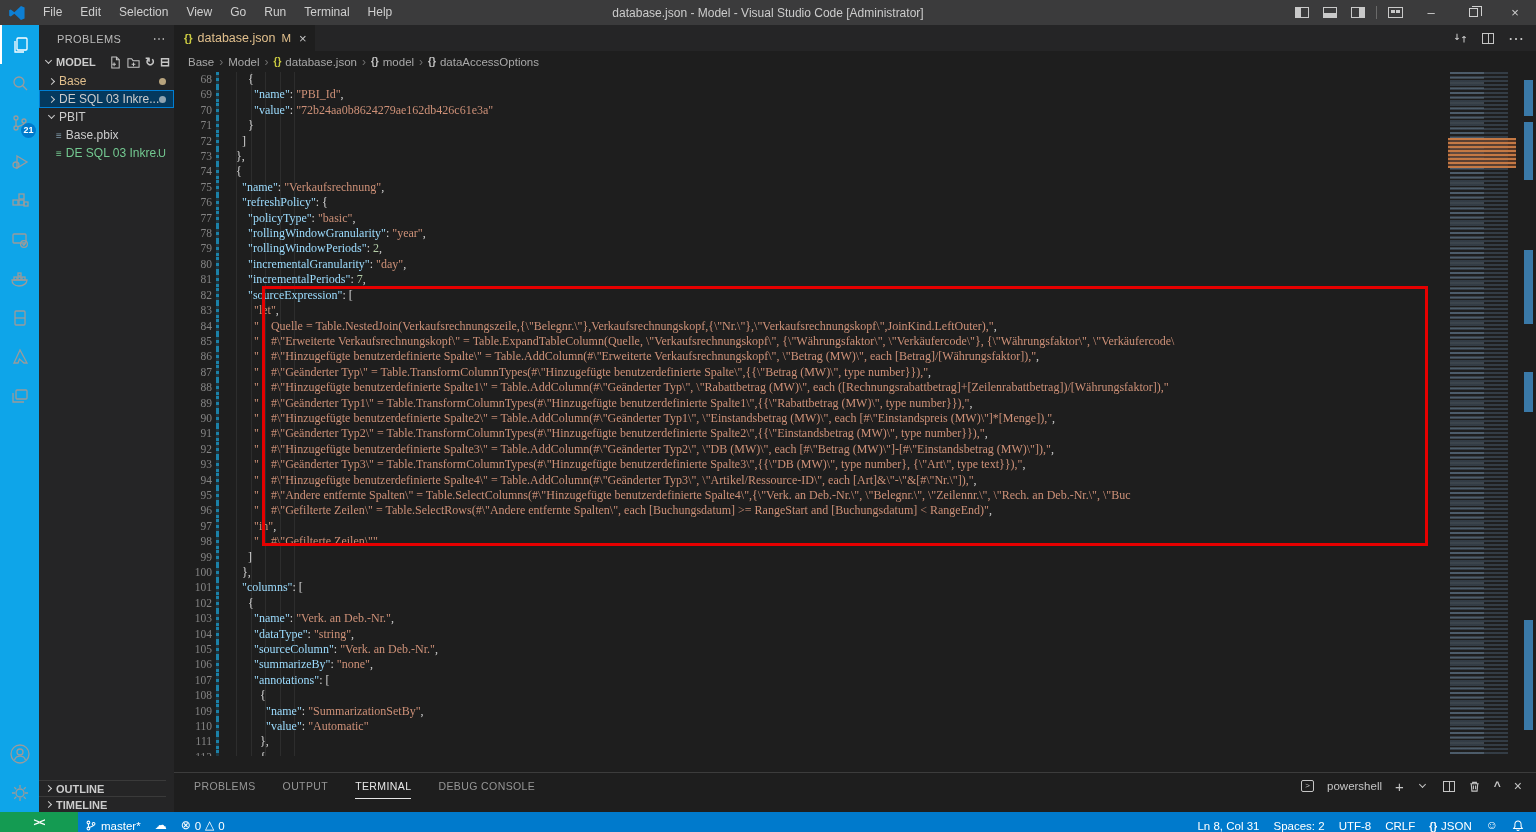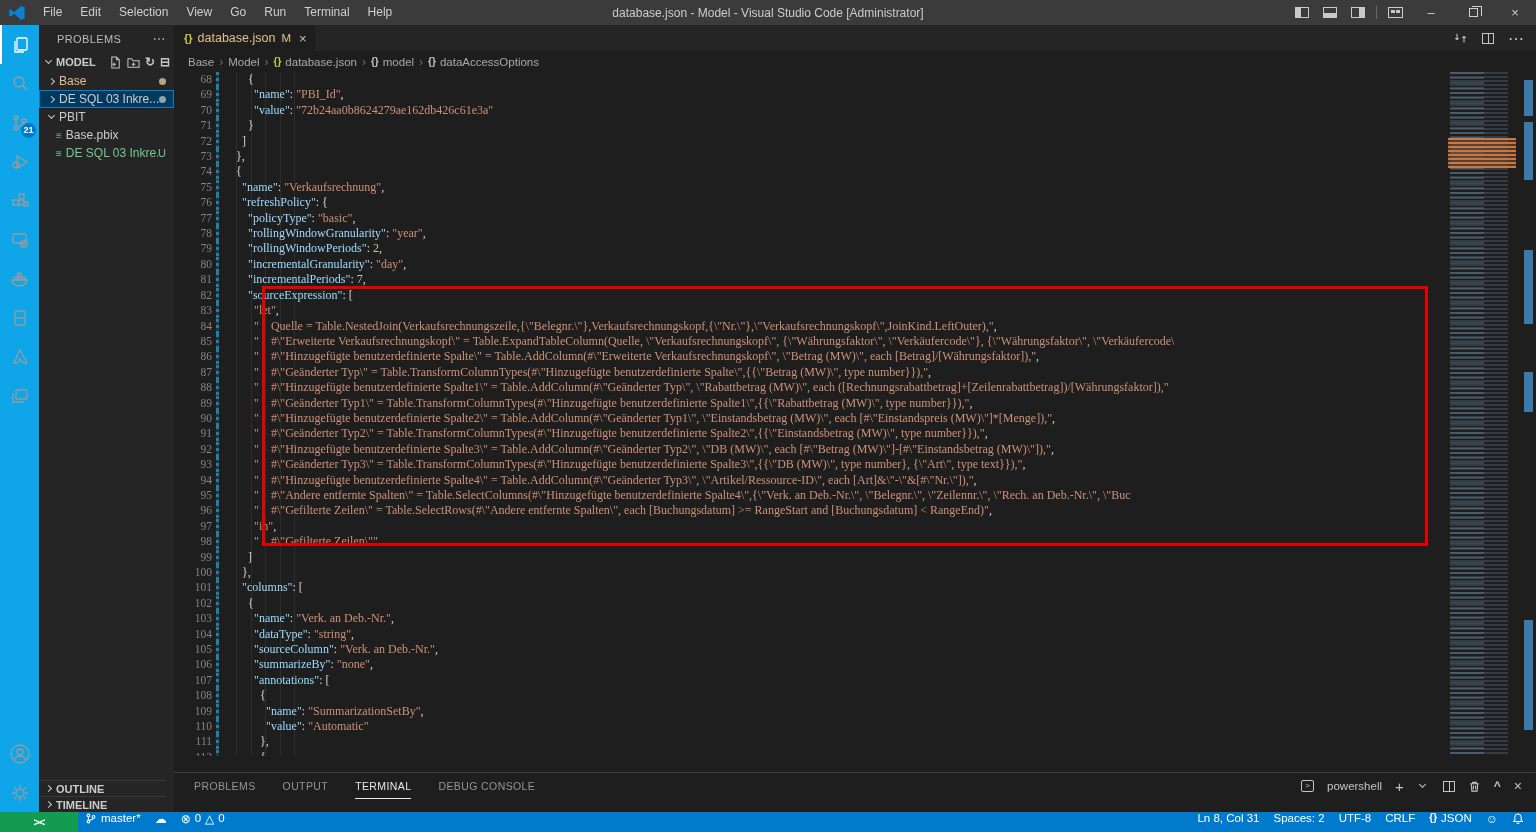--- a/index.html
+++ b/index.html
@@ -110,21 +110,21 @@
   .panel-tab.active { color:#e7e7e7; border-bottom:1px solid #e7e7e7; }
   .panel-right { position:absolute; right:14px; top:0; height:26px; display:flex; align-items:center; gap:13px; color:#c5c5c5; font-size:12px; }
   .term-ico { width:13px; height:12px; border:1px solid #c5c5c5; border-radius:2px; font-size:8px; line-height:10px; text-align:center; color:#c5c5c5; }
   .panel-right svg { stroke:#c5c5c5; fill:none; stroke-width:1.2; }
 
   
   .statusbar { position:absolute; left:0; right:0; bottom:0; height:20px; background:#007acc;
     display:flex; align-items:center; color:#ffffff; font-size:11.5px; }
   .sb-remote { width:78px; height:20px; background:#149b52; display:flex; align-items:center; justify-content:center;
     font-weight:bold; letter-spacing:-1px; font-size:11px; }
-  .sb-item { display:flex; align-items:flex-start; gap:4px; padding:0 7px; height:20px; }
+  .sb-item { display:flex; align-items:flex-end; gap:4px; padding:0 7px; height:20px; }
   .sb-item svg { stroke:#ffffff; fill:none; stroke-width:1.2; }
   .sb-spacer { flex:1; }
   .glyph { font-size:12px; }
 </style>
 </head>
 <body>
 
 <div class="app">
 
   <div class="titlebar">

